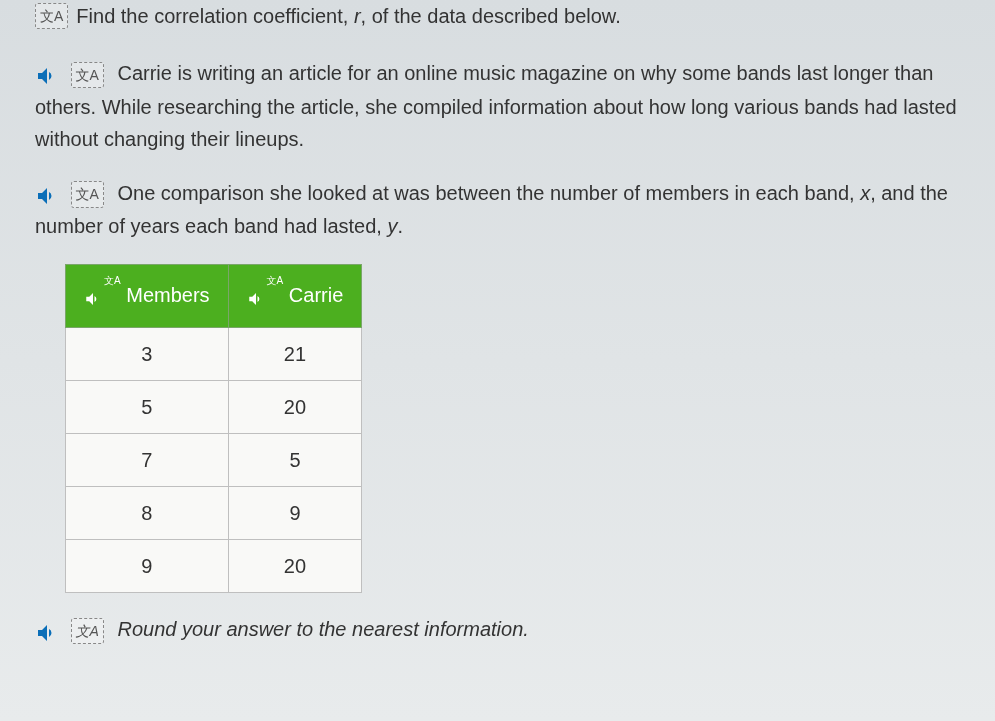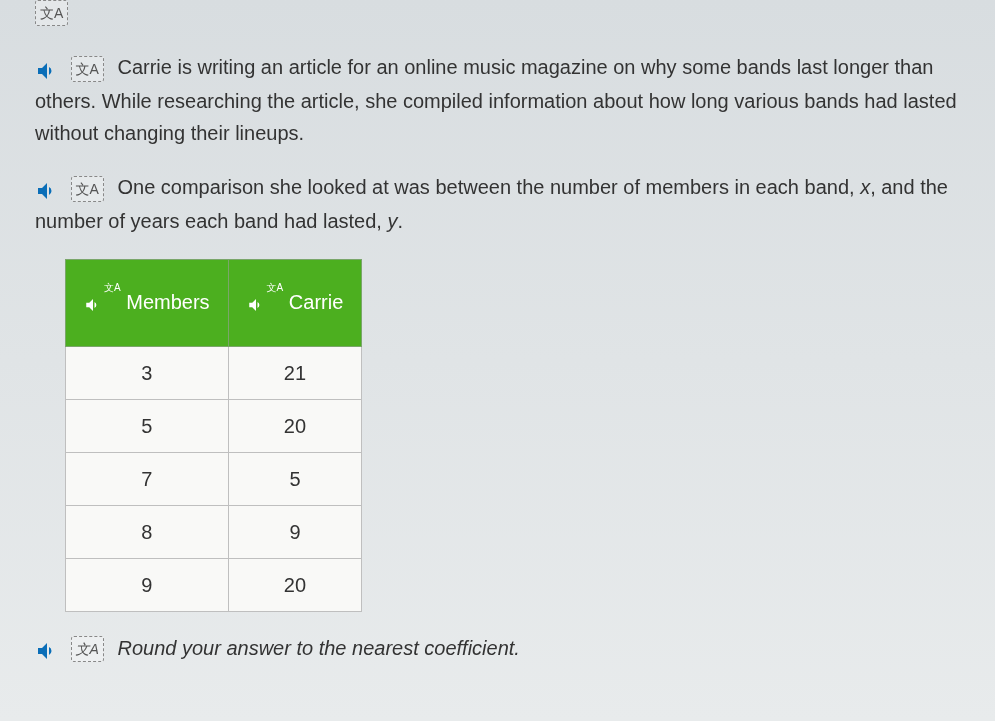--- a/index.html
+++ b/index.html
@@ -58,21 +58,21 @@
     }
     .data-table {
       border-collapse: collapse;
       margin: 10px 0 20px 30px;
       background: #fff;
     }
     .data-table th {
       background: #4caf1f;
       color: #fff;
       font-weight: normal;
-      padding: 26px 18px;
+      padding: 14px 18px;
       border: 1px solid #7aa66a;
       font-size: 20px;
       text-align: center;
       position: relative;
     }
     .data-table th .th-speaker {
       display: inline-block;
       vertical-align: middle;
       margin-right: 4px;
     }
@@ -97,20 +97,23 @@
       font-size: 20px;
       background: #f9f9f7;
       color: #333;
     }
   </style>
 </head>
 <body>
 
 <div class="question-header">
   <span class="translate-icon">文A</span>
+  <span>
+    <span>Find the correlation coefficient, </span><span class="italic-var">r</span><span>, of the data described below.</span>
+  </span>
 </div>
 
 <div class="paragraph">
   <span class="speaker-icon">
     <svg viewBox="0 0 24 24">
         <path d="M3 9v6h4l5 5V4L7 9H3zm13.5 3a4.5 4.5 0 0 0-2.5-4v8a4.5 4.5 0 0 0 2.5-4z"></path>
       </svg>
   </span>
   <span class="translate-icon">文A</span>
   <span>Carrie is writing an article for an online music magazine on why some bands last longer than others. While researching the article, she compiled information about how long various bands had lasted without changing their lineups.</span>
@@ -173,14 +176,14 @@
   </tbody>
 </table>
 
 <div class="paragraph instruction">
   <span class="speaker-icon">
     <svg viewBox="0 0 24 24">
         <path d="M3 9v6h4l5 5V4L7 9H3zm13.5 3a4.5 4.5 0 0 0-2.5-4v8a4.5 4.5 0 0 0 2.5-4z"></path>
       </svg>
   </span>
   <span class="translate-icon">文A</span>
-  <span>Round your answer to the nearest coefficient.</span>
+  <span>Round your answer to the nearest information.</span>
 </div>
 
 </body></html>

